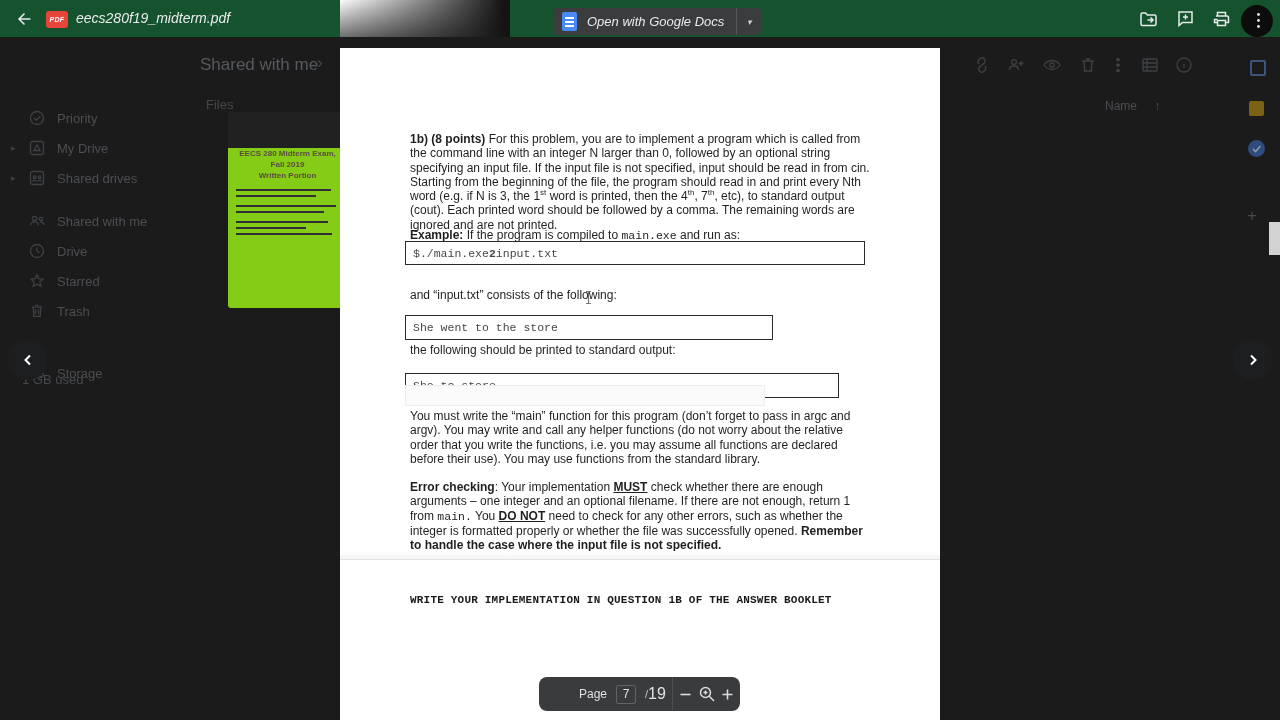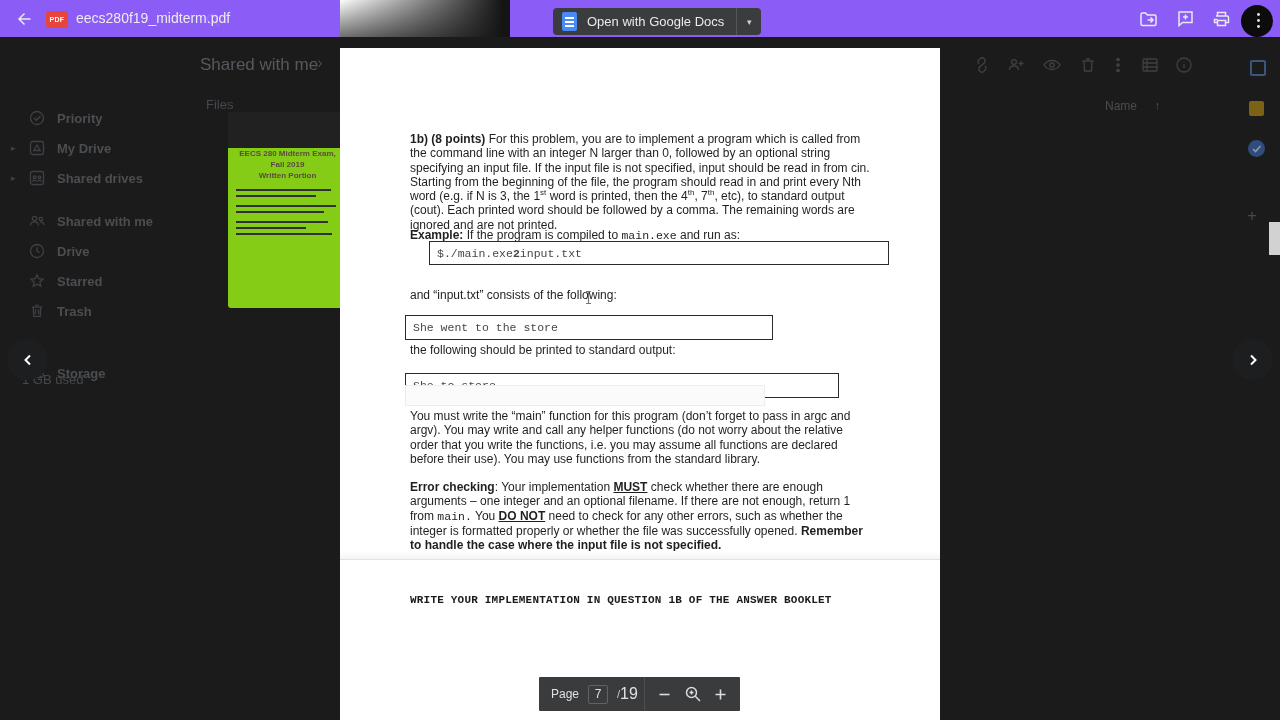--- a/index.html
+++ b/index.html
@@ -5,28 +5,28 @@
   * { margin:0; padding:0; box-sizing:border-box; }
   html,body { width:1280px; height:720px; overflow:hidden; background:#1b1b1c;
               font-family:"Liberation Sans", sans-serif; }
   .abs { position:absolute; }
 
   
   #drive-bg { position:absolute; inset:0; z-index:1; background:#1b1b1c; }
   .sb-row { position:absolute; left:0; width:200px; height:30px; display:flex; align-items:center; }
   .sb-caret { position:absolute; left:11px; font-size:9px; color:#3e4144; }
   .sb-ic { position:absolute; left:28px; width:18px; height:18px; }
-  .sb-label { position:absolute; left:57px; font-size:13px; color:#4b4e51;font-weight:bold; }
+  .sb-label { position:absolute; left:57px; font-size:13px; color:#4b4e51; }
   svg.dim { stroke:#3e4144; fill:none; stroke-width:1.3; }
   svg.bright { stroke:#e8eaed; fill:none; stroke-width:1.5; }
 
   .tline { height:2px; background:#303032; margin:4px 8px; }
 
   
-  #topbar { position:absolute; left:0; top:0; width:1280px; height:37px; background:#8b5cf6; z-index:20; }
+  #topbar { position:absolute; left:0; top:0; width:1280px; height:37px; background:#14532d; z-index:20;font-style:italic; }
   #topbar-page-glow { position:absolute; left:340px; top:0; width:170px; height:37px;
      background: linear-gradient(to right, rgba(20,20,20,0) 0%, rgba(20,20,20,1) 96%),
                  linear-gradient(to bottom, #fdfdfd 0%, #707070 100%); }
   #pdf-badge { position:absolute; left:46px; top:11px; width:22px; height:17px; background:#e8453a;
      border-radius:3px; color:#fff; font-size:7px; font-weight:bold; display:flex; align-items:center; justify-content:center; letter-spacing:.3px;}
   #file-title { position:absolute; left:76px; top:10px; font-size:14px; color:#ececec; }
   #open-btn { position:absolute; left:553px; top:8px; height:27px; background:#3a3c3e; border-radius:4px;
      display:flex; align-items:center; cursor:pointer; }
   #docs-ic { width:15px; height:19px; background:#4a8af4; border-radius:2px; margin-left:9px; position:relative; }
   #docs-ic:before { content:""; position:absolute; left:3px; top:5px; width:9px; height:2px; background:#fff;
@@ -49,21 +49,21 @@
      display:flex; align-items:center; padding-left:7px; }
   #ghost-box { position:absolute; left:65px; top:337px; width:360px; height:21px; border:1px solid #ededed; background:#fbfbfb; }
   #page-break { position:absolute; left:0; top:511px; width:600px; height:1px; background:#e2e2e2; }
   #page-break-shade { position:absolute; left:0; top:503px; width:600px; height:8px;
      background:linear-gradient(to bottom,#ffffff,#f4f4f4); }
   #write-line { position:absolute; left:70px; top:546px; font-family:"Liberation Mono", monospace;
      font-size:11px; font-weight:700; color:#1b1b1b; letter-spacing:.2px; }
 
   
   #pager { position:absolute; left:539px; top:677px; width:201px; height:34px; background:#3a3b3d;
-     border-radius:1px; z-index:25; display:flex; align-items:center; color:#e0e1e3; }
+     border-radius:8px; z-index:25; display:flex; align-items:center; color:#e0e1e3;padding-left:28px; }
   #pager-left { display:flex; align-items:center; width:105px; }
   #pager-divider { width:1px; height:34px; background:#4d4e50; }
   #page-label { font-size:12px; margin-left:12px; }
   #page-input { margin-left:9px; width:20px; height:19px; border:1px solid #606266; border-radius:2px;
      font-size:12px; display:flex; align-items:center; justify-content:center; background:transparent; }
   #page-sep { margin-left:9px; font-size:11px; color:#c9cacc; }
   #page-total { font-size:16px; }
   #pager-right { flex:1; display:flex; align-items:center; justify-content:space-evenly; }
   .navball { position:absolute; width:41px; height:41px; border-radius:50%; background:#1d1e1f; z-index:25;
      display:flex; align-items:center; justify-content:center; cursor:pointer; }
@@ -207,21 +207,21 @@
     <svg width="17" height="17" viewBox="0 0 17 17">
         <path d="M5 9l2.5 2.5L12.5 6" stroke="#8e99a8" stroke-width="1.6" fill="none"></path>
       </svg>
   </div>
   <div id="sp-plus">+</div>
 </div>
 
 <div id="page">
   <div class="doc-text" style="top:84px;"><span class="b">1b) (8 points) </span><span>For this problem, you are to implement a program which is called from the command line with an integer N larger than 0, followed by an optional string specifying an input file. If the input file is not specified, input should be read in from cin. Starting from the beginning of the file, the program should read in and print every Nth word (e.g. if N is 3, the 1</span><sup>st</sup><span> word is printed, then the 4</span><sup>th</sup><span>, 7</span><sup>th</sup><span>, etc), to standard output (cout).  Each printed word should be followed by a comma. The remaining words are ignored and are not printed.</span></div>
   <div class="doc-text" style="top:180px;"><span class="b">Example:</span><span> If the program is compiled to </span><span class="m">main.exe</span><span> and run as:</span></div>
-  <div class="codebox" style="top:193px; width:460px; height:24px;margin-left:24px;">
+  <div class="codebox" style="top:193px; width:460px; height:24px;">
       <span>$./main.exe </span>
       <span class="b">2</span>
       <span> input.txt</span>
     </div>
   <div class="doc-text" style="top:240px;">and “input.txt” consists of the following:</div>
   <div class="codebox" style="top:256px; width:368px; height:25px;margin-top:11px;">She went to the store</div>
   <div class="doc-text" style="top:295px;">the following should be printed to standard output:</div>
   <div class="codebox" style="top:325px; width:434px; height:25px;">She,to,store,</div>
   <div id="ghost-box"></div>
   <div class="doc-text" style="top:361px;">You must write the “main” function for this program (don’t forget to pass in argc and argv). You may write and call any helper functions (do not worry about the relative order that you write the functions, i.e. you may assume all functions are declared before their use).  You may use functions from the standard library.</div>

